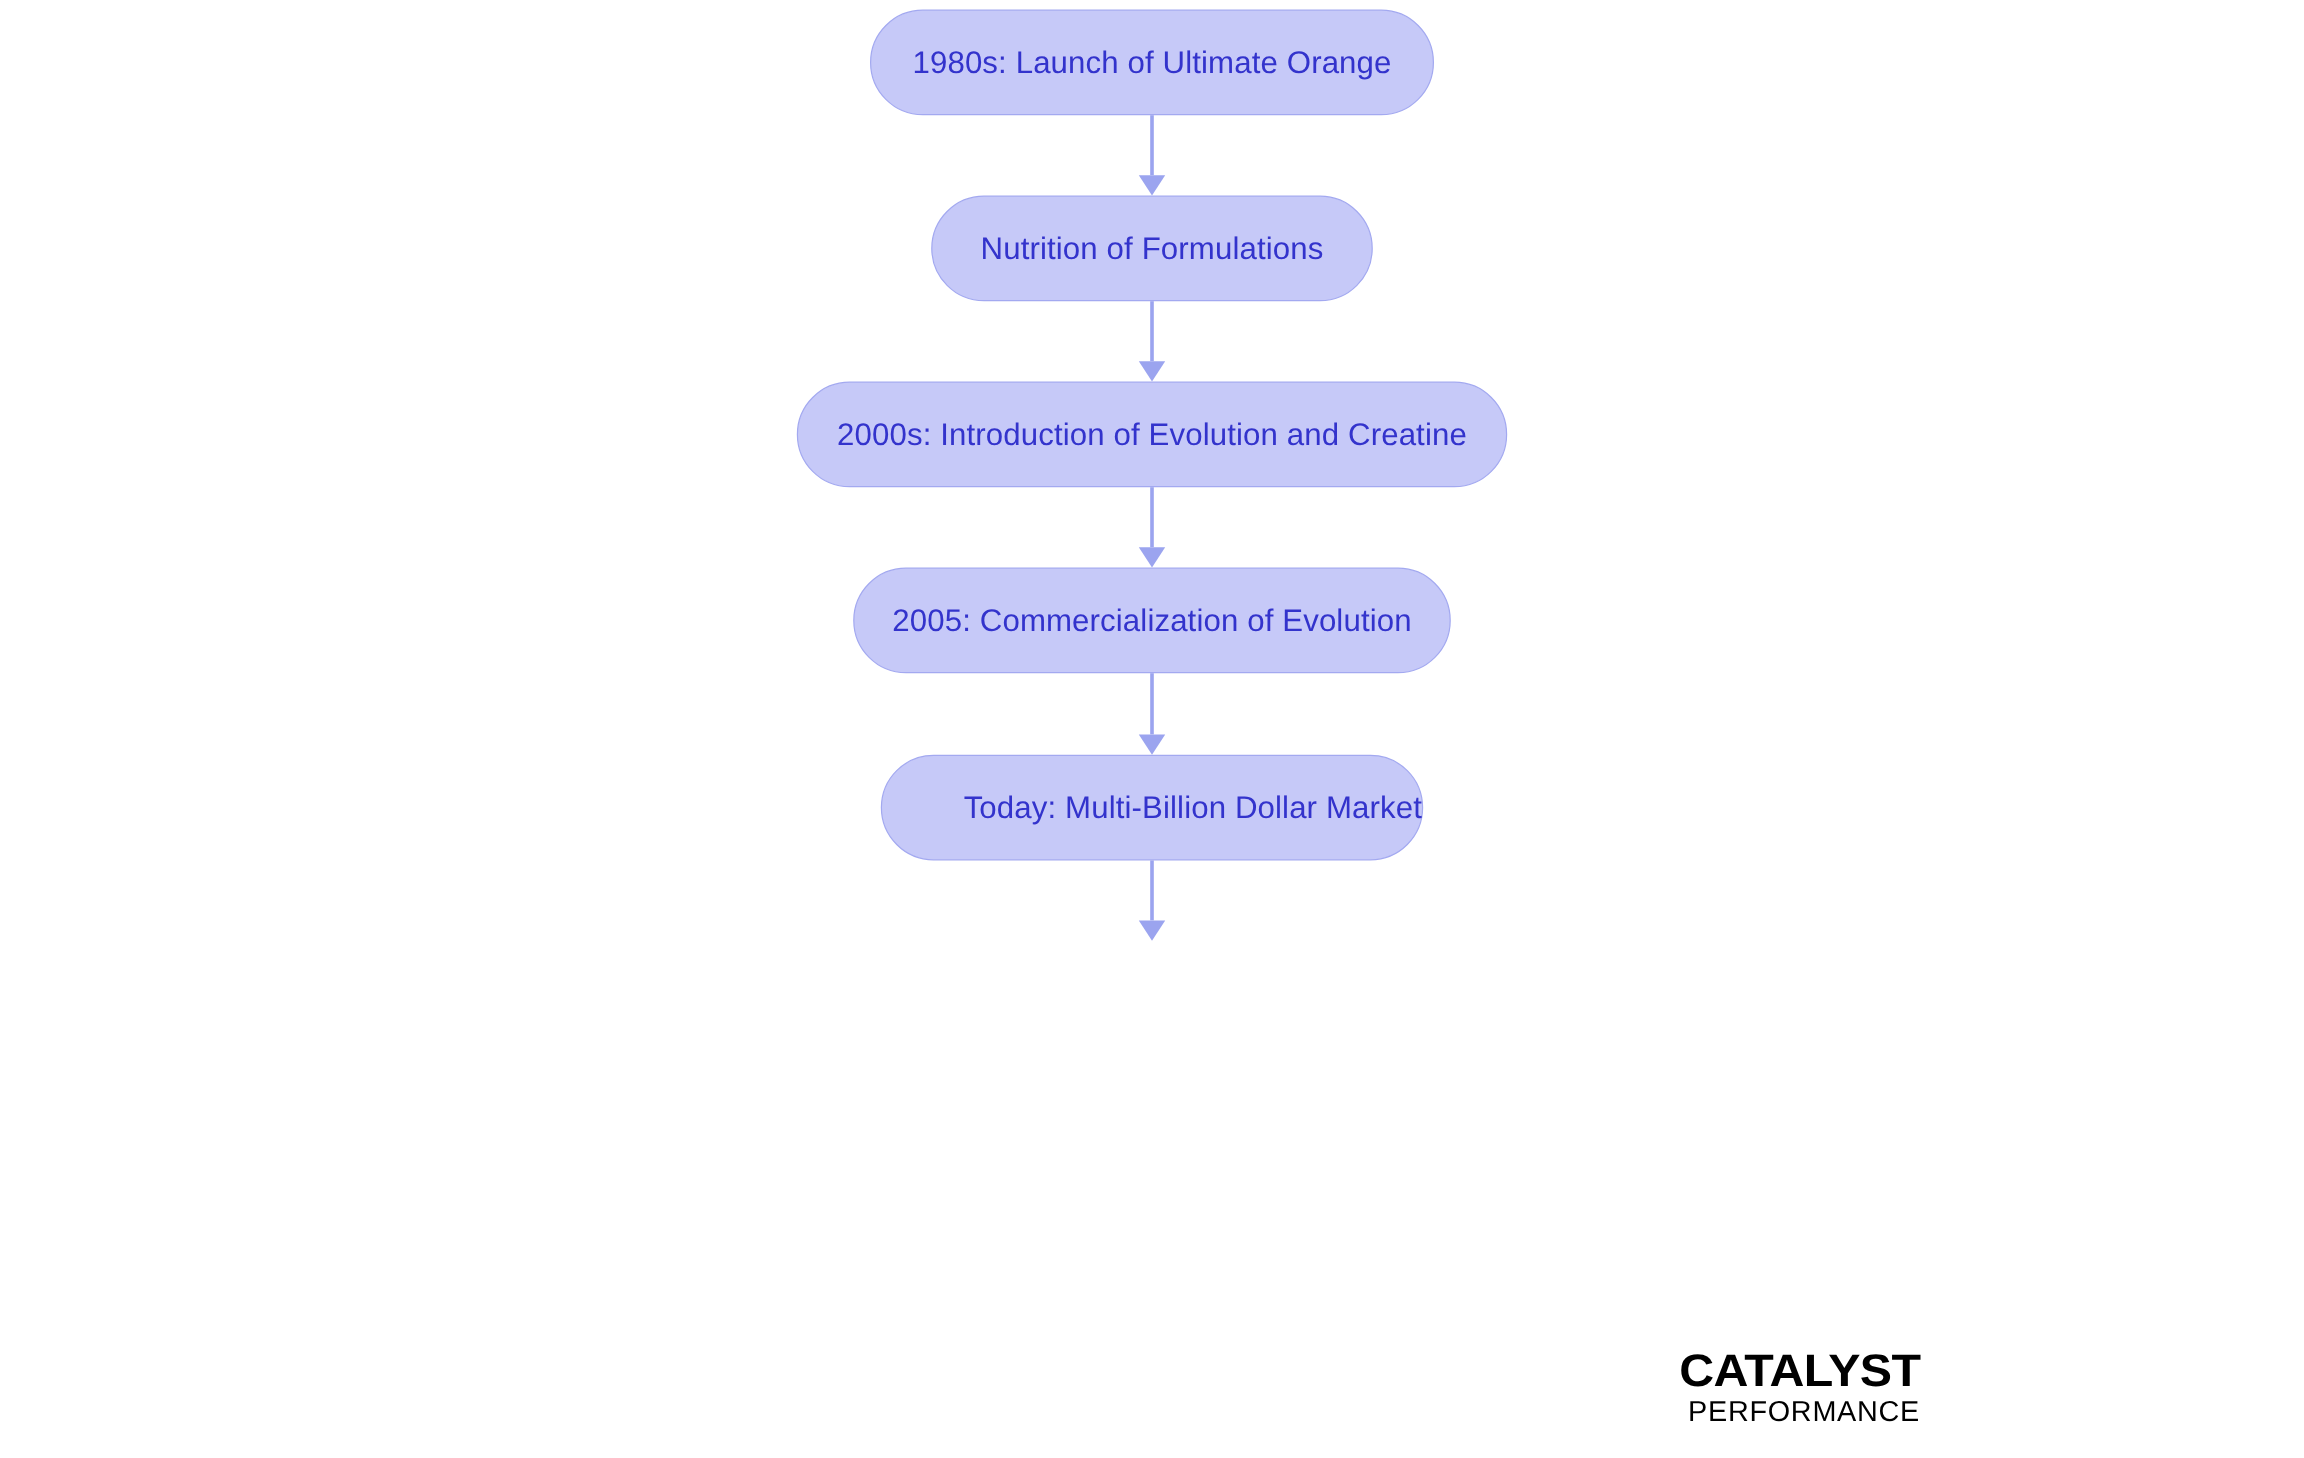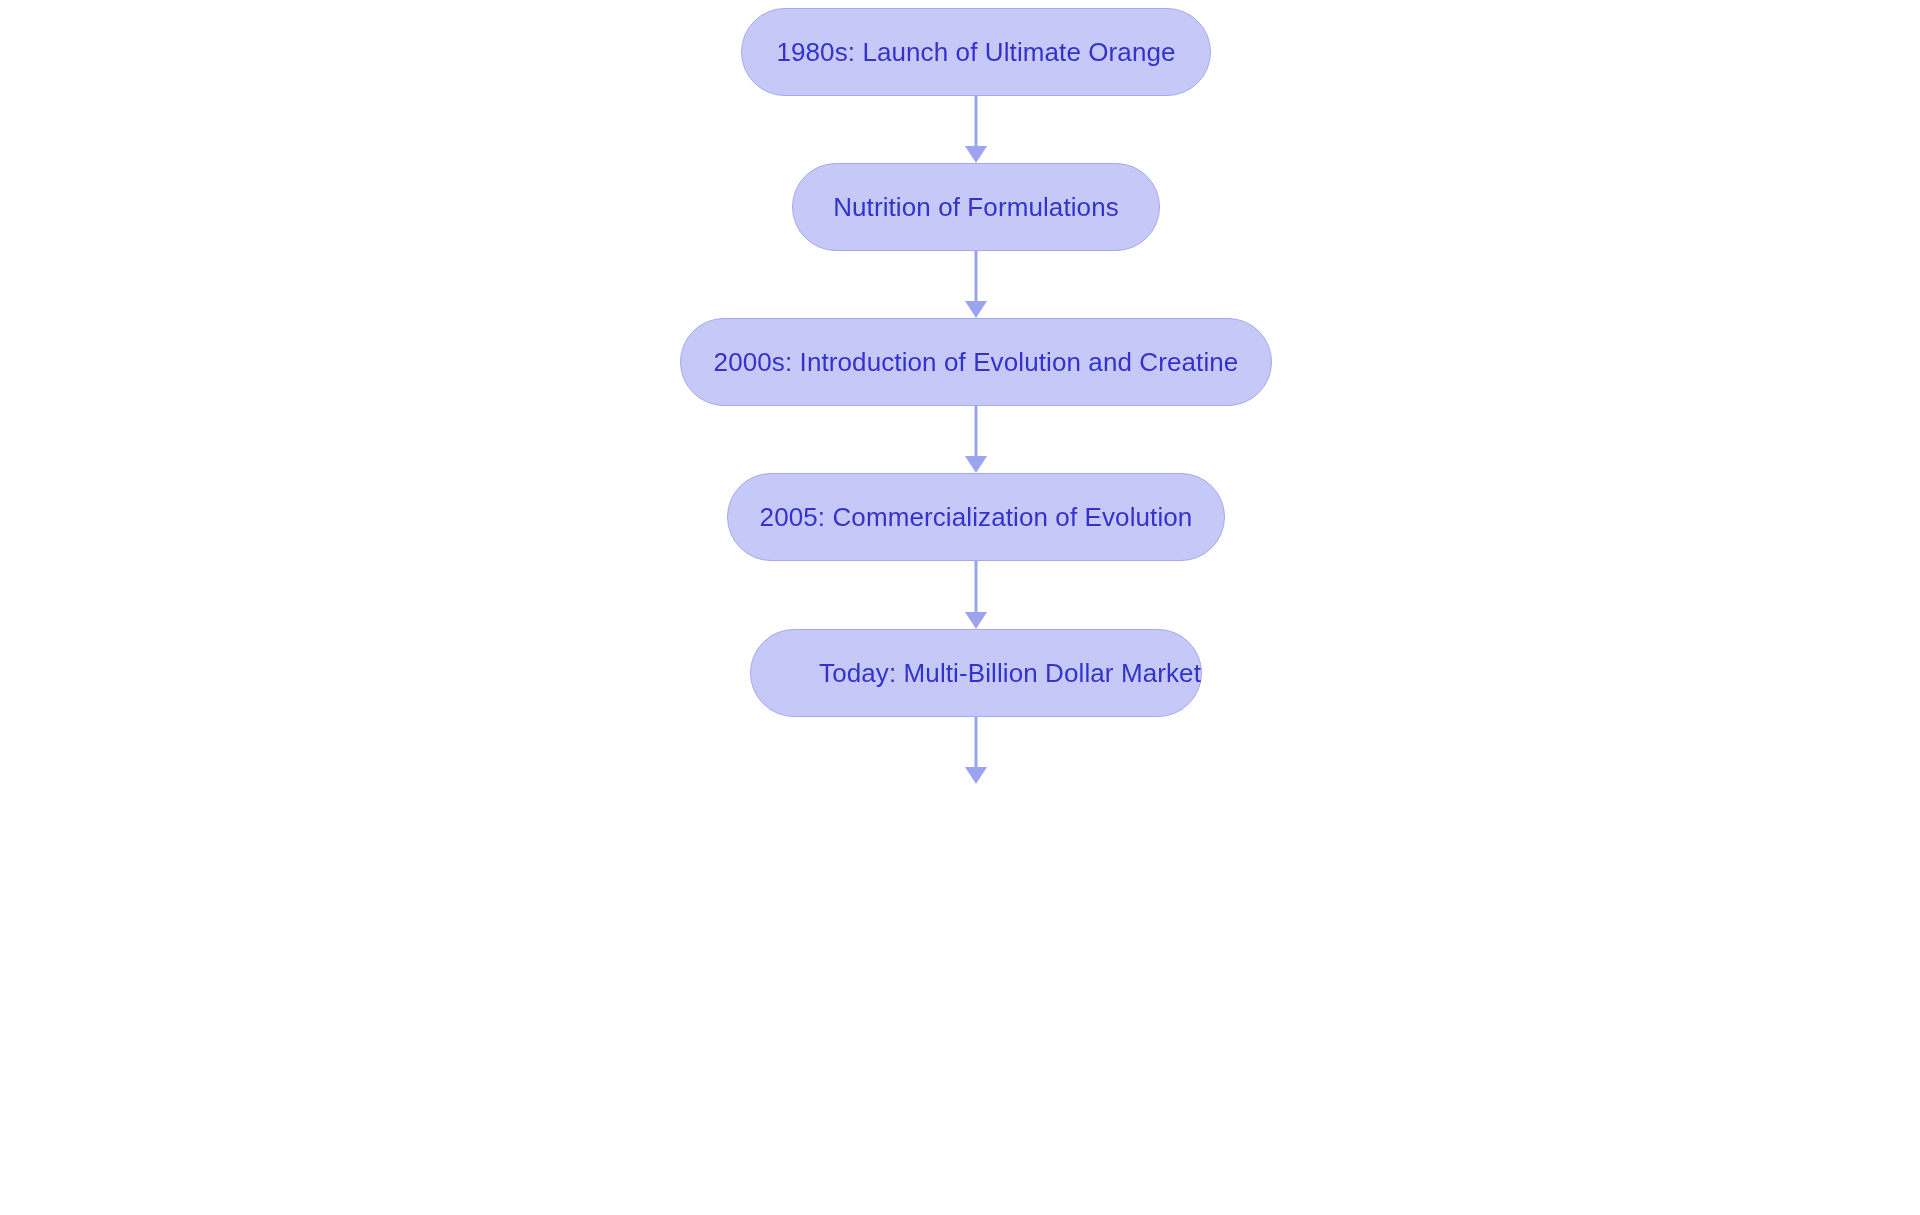--- a/index.html
+++ b/index.html
@@ -10,21 +10,21 @@
   body {
     width: 1920px;
     height: 1215px;
     font-family: "Liberation Sans", sans-serif;
     overflow: hidden;
     position: relative;
   }
 
   #flowchart-canvas {
     position: absolute;
-    left: 16px;
+    left: 0;
     top: 0;
     width: 1628px;
     height: 1215px;
   }
 
   .flow-column {
     position: absolute;
     left: 0;
     top: 0;
     width: 1920px;
@@ -152,14 +152,18 @@
     </div>
 
     <div class="connector" style="height: 67px;">
       <span class="stem" style="height: 50px; background: rgb(155, 164, 239);"></span>
       <span class="head" style="top: 50px; border-top-color: rgb(155, 164, 239);"></span>
     </div>
 
 
   </div>
 
+  <div id="brand-logo">
+    <span class="brand-primary">CATALYST</span>
+    <span class="brand-secondary">PERFORMANCE</span>
+  </div>
 
 </div>
 
 </body></html>

